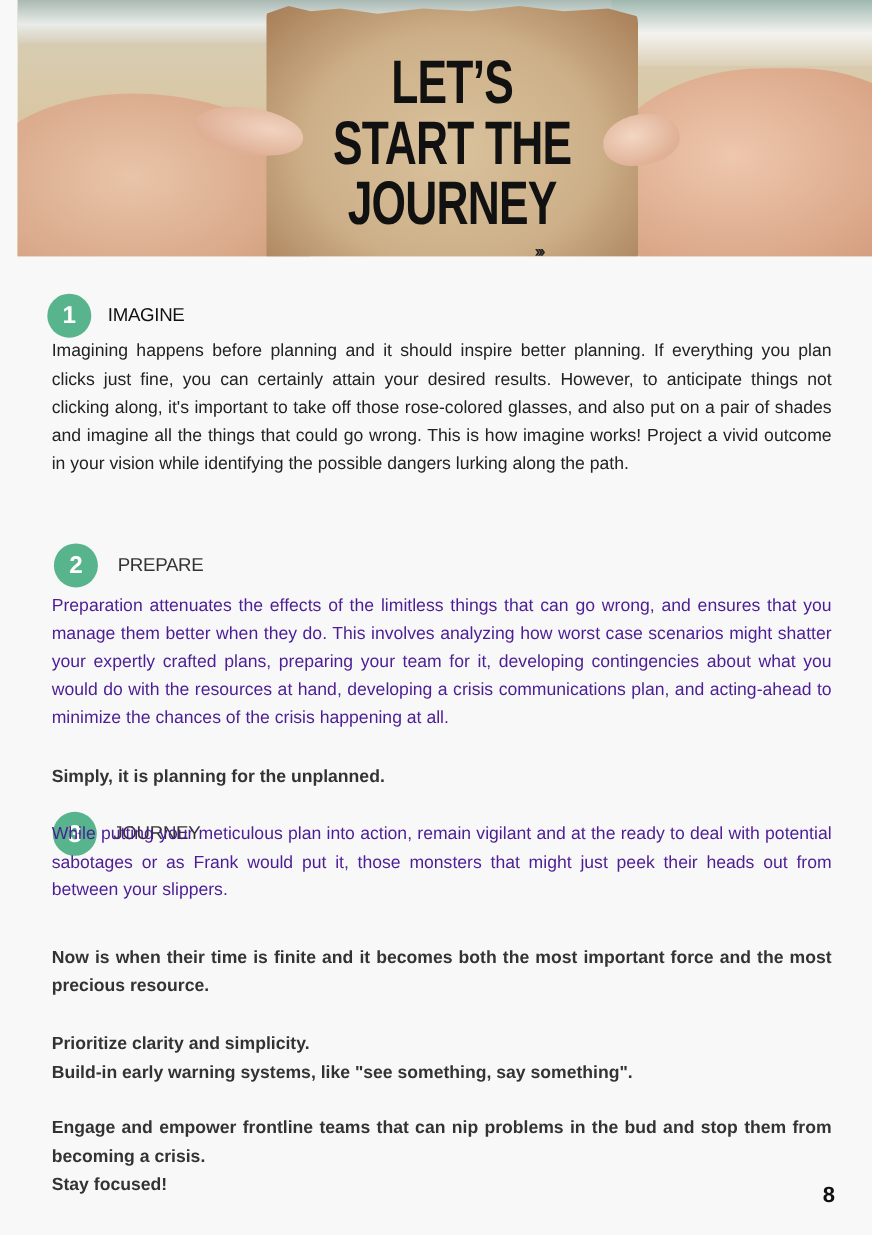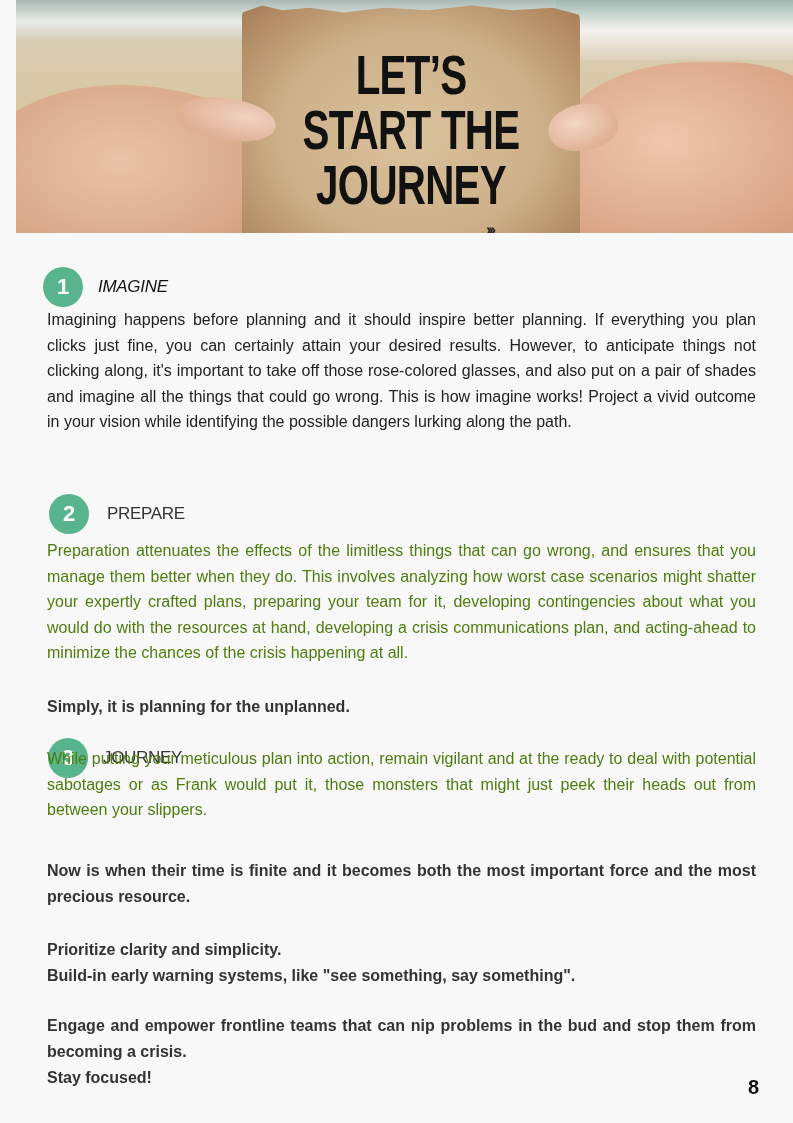--- a/index.html
+++ b/index.html
@@ -59,21 +59,21 @@
       background: #57b48c; color: #fff;
       display: flex; align-items: center; justify-content: center;
       font-size: 22px; font-weight: bold;
     }
     .section-title { font-size: 17px; color: #333; letter-spacing: -0.3px; }
     .para {
       position: absolute; left: 47px; width: 709px;
       font-size: 16px; line-height: 25.5px; color: #222;
       text-align: justify; margin: 0;
     }
-    .para.gray { color: #4d7c0f; }
+    .para.gray { color: #4c1d95; }
     .line { position: absolute; left: 47px; width: 709px; font-size: 16px; line-height: 25.5px; color: #333; margin: 0; text-align: justify; font-weight: bold; }
     .page-num { position: absolute; left: 748px; top: 1076px; font-size: 20px; font-weight: bold; color: #111; }
   </style>
 </head>
 <body>
 
 <div class="hero">
   <div class="sea"></div>
   <div class="sea2"></div>
   <div class="hand-left"></div>
@@ -84,21 +84,21 @@
   <div class="paper-title">
     <div>LET’S</div>
     <div>START THE</div>
     <div>JOURNEY</div>
   </div>
   <div class="chevrons">›››</div>
 </div>
 
 <div class="section-head" style="left:43px; top:267px;">
   <div class="num-badge">1</div>
-  <div class="section-title" style="margin-left:15px; color:#111;font-style:italic;">IMAGINE</div>
+  <div class="section-title" style="margin-left:15px; color:#111;">IMAGINE</div>
 </div>
 <p class="para" style="top:307px;">Imagining happens before planning and it should inspire better planning. If everything you plan clicks just fine, you can certainly attain your desired results. However, to anticipate things not clicking along, it's important to take off those rose-colored glasses, and also put on a pair of shades and imagine all the things that could go wrong. This is how imagine works! Project a vivid outcome in your vision while identifying the possible dangers lurking along the path.</p>
 
 <div class="section-head" style="left:49px; top:494px;">
   <div class="num-badge">2</div>
   <div class="section-title" style="margin-left:18px;">PREPARE</div>
 </div>
 <p class="para gray" style="top:538px;">Preparation attenuates the effects of the limitless things that can go wrong, and ensures that you manage them better when they do. This involves analyzing how worst case scenarios might shatter your expertly crafted plans, preparing your team for it, developing contingencies about what you would do with the resources at hand, developing a crisis communications plan, and acting-ahead to minimize the chances of the crisis happening at all.</p>
 <p class="line" style="top:694px;">Simply, it is planning for the unplanned.</p>
 

